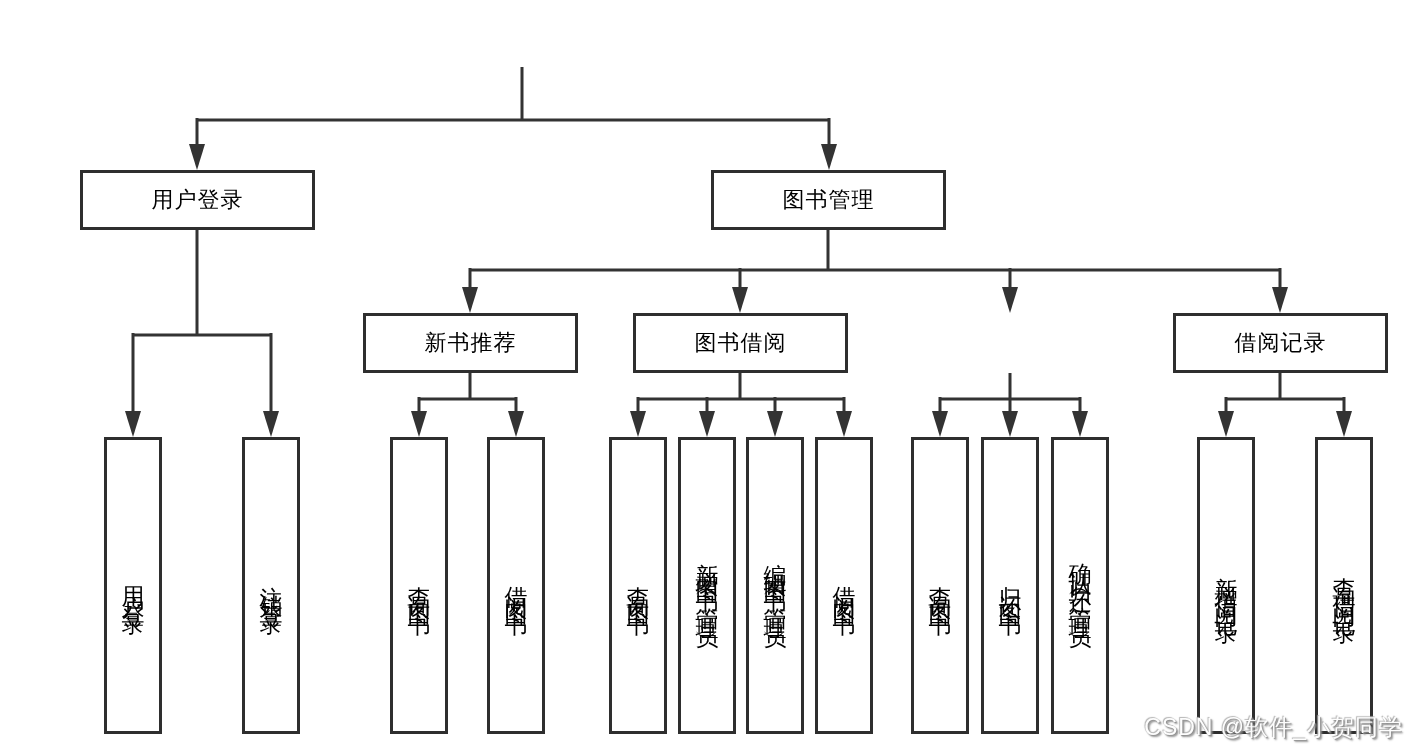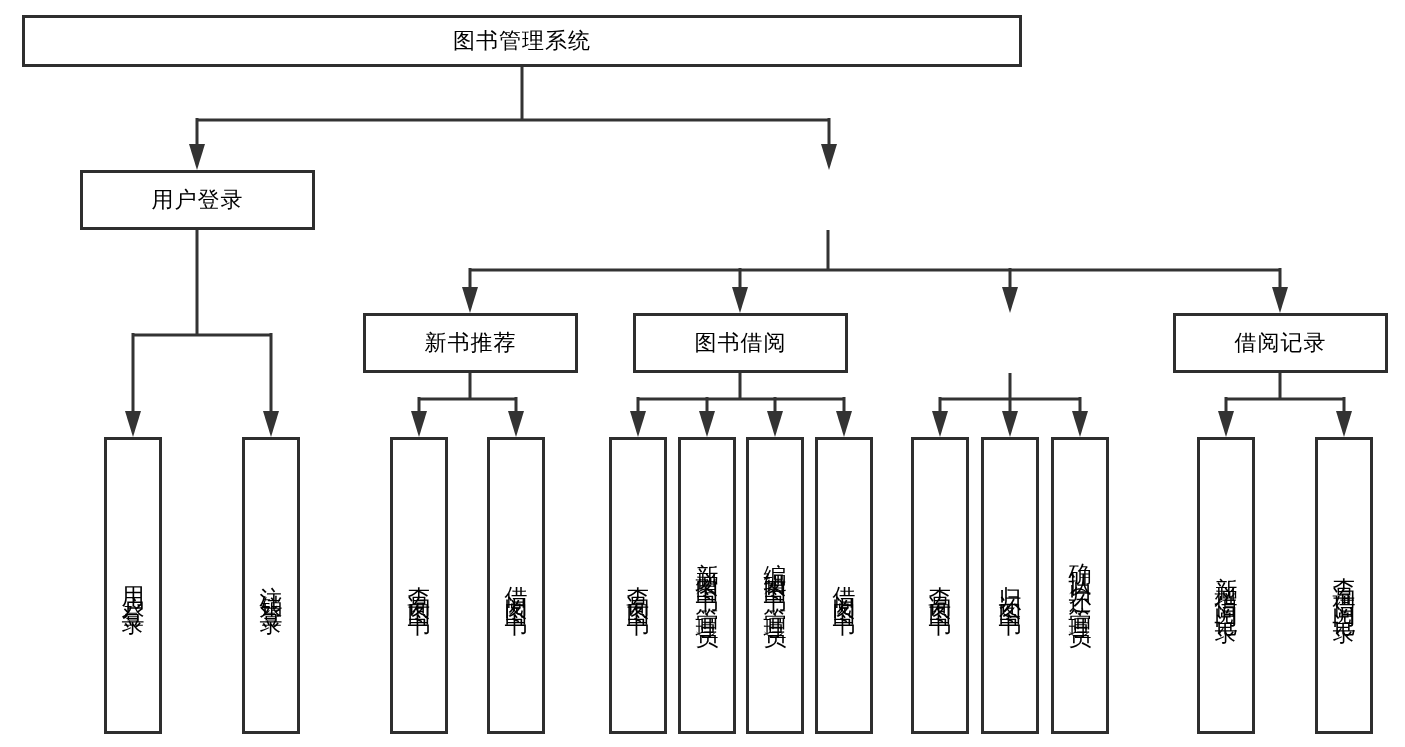--- a/index.html
+++ b/index.html
@@ -81,26 +81,26 @@
       <polygon points="767,411 783,411 775,437"></polygon>
       <polygon points="836,411 852,411 844,437"></polygon>
       <polygon points="932,411 948,411 940,437"></polygon>
       <polygon points="1002,411 1018,411 1010,437"></polygon>
       <polygon points="1072,411 1088,411 1080,437"></polygon>
       <polygon points="1218,411 1234,411 1226,437"></polygon>
       <polygon points="1336,411 1352,411 1344,437"></polygon>
     </g>
   </svg>
 
-  <div class="node" style="left:22px;top:15px;width:1000px;height:52px">
-    <span class="hlabel">图书管理系统</span>
-  </div>
 
   <div class="node" style="left:80px;top:170px;width:235px;height:60px">
     <span class="hlabel">用户登录</span>
+  </div>
+  <div class="node" style="left:711px;top:170px;width:235px;height:60px">
+    <span class="hlabel">图书管理</span>
   </div>
 
   <div class="node" style="left:633px;top:313px;width:215px;height:60px">
     <span class="hlabel">图书借阅</span>
   </div>
   <div class="node" style="left:363px;top:313px;width:215px;height:60px">
     <span class="hlabel">新书推荐</span>
   </div>
   <div class="node" style="left:1173px;top:313px;width:215px;height:60px">
     <span class="hlabel">借阅记录</span>
@@ -143,13 +143,14 @@
     <span class="vlabel">确认归还（管理员）</span>
   </div>
 
   <div class="node vbox" style="left:1197px;top:437px">
     <span class="vlabel">新增借阅记录</span>
   </div>
   <div class="node vbox" style="left:1315px;top:437px">
     <span class="vlabel">查询借阅记录</span>
   </div>
 
+  <div class="watermark">CSDN @软件_小贺同学</div>
 </div>
 
 </body></html>

